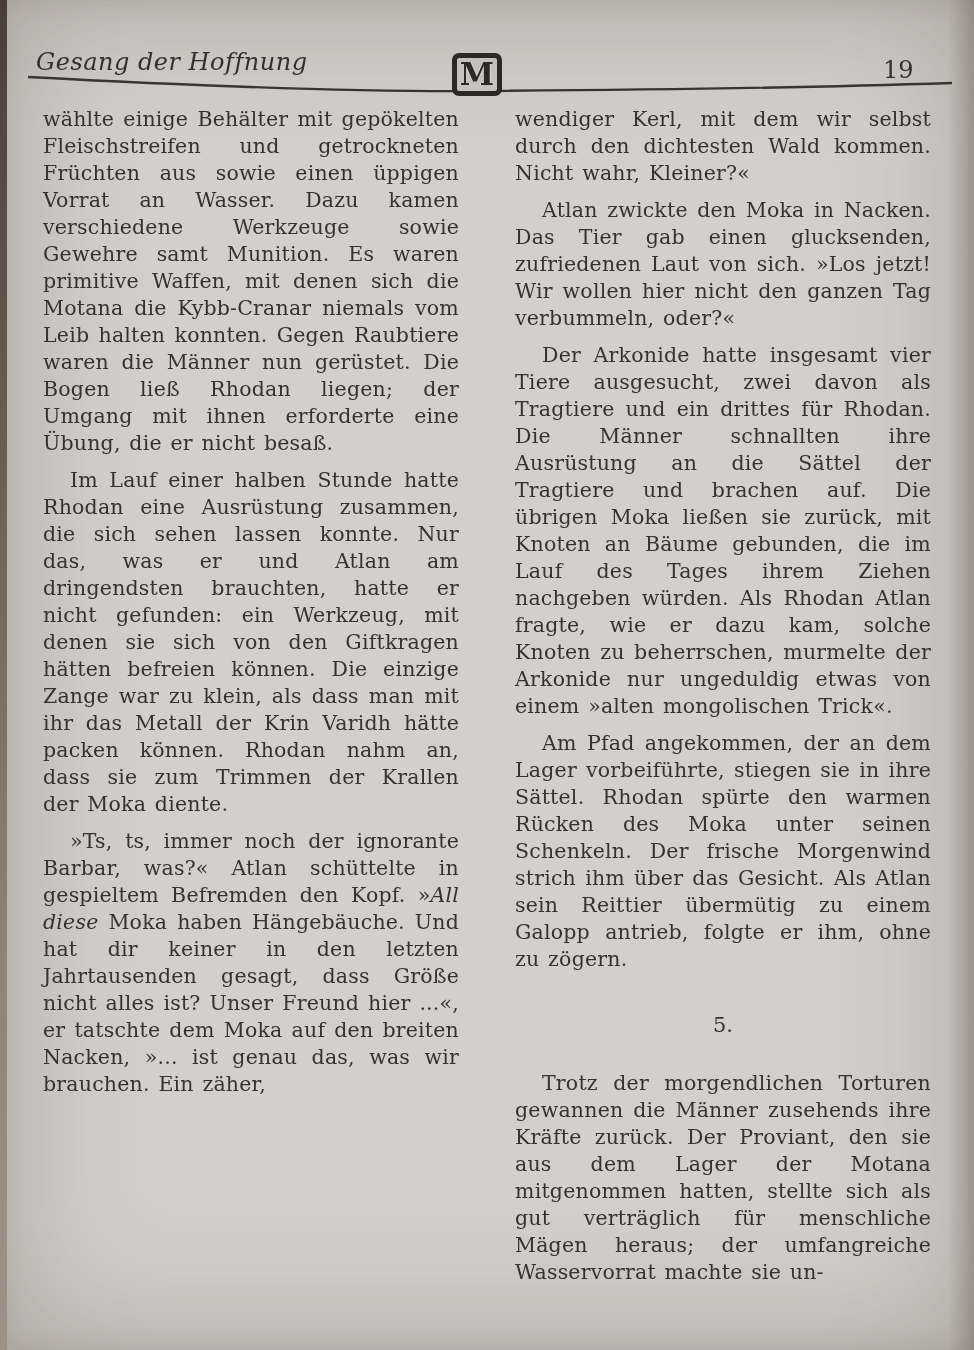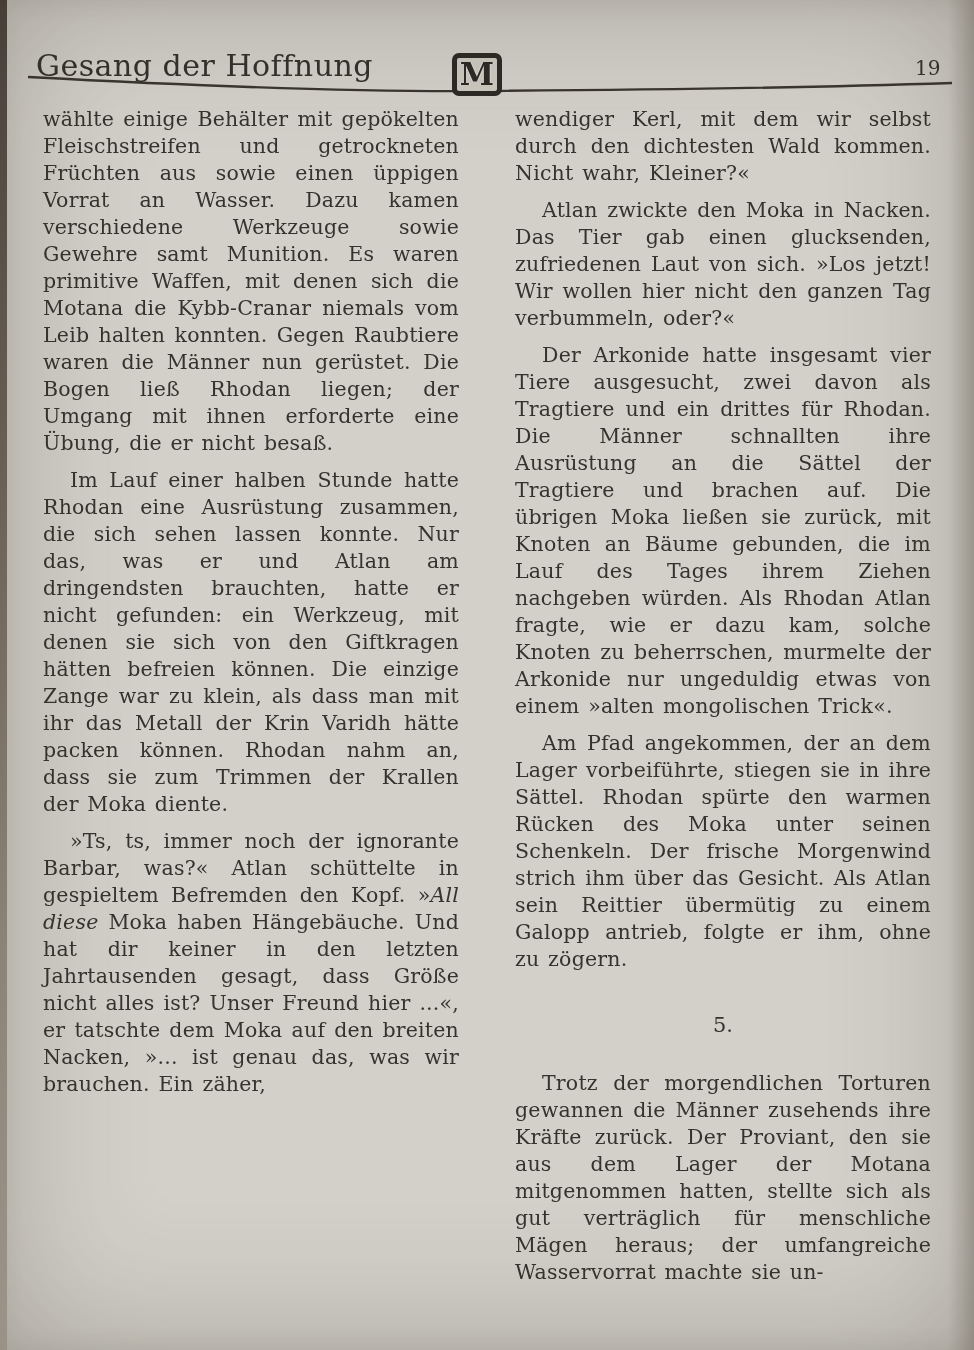--- a/index.html
+++ b/index.html
@@ -20,25 +20,25 @@
     opacity:.75;
   }
   .right-shade{
     position:absolute;right:0;top:0;width:26px;height:100%;z-index:4;
     background:linear-gradient(to left,rgba(58,50,40,.22),rgba(0,0,0,0));
   }
 
   
   .running-title{
     position:absolute;left:36px;top:48px;z-index:3;
-    font-size:30px;letter-spacing:.5px;color:#33312b;
+    font-style:italic;font-size:24px;letter-spacing:.5px;color:#33312b;
   }
   .page-number{
-    position:absolute;left:915px;top:56px;z-index:3;
-    font-size:20px;color:#33312b;
+    position:absolute;left:883px;top:56px;z-index:3;
+    font-size:24px;color:#33312b;
   }
   .header-rule{position:absolute;left:0;top:0;z-index:1;}
   .logo{
     position:absolute;left:452px;top:53px;width:40px;height:33px;z-index:2;
     border:5px solid #2c2a25;border-radius:7px;background:#ccc9c1;
     display:flex;align-items:center;justify-content:center;
   }
   .logo span{
     font-weight:bold;font-size:31px;line-height:1;color:#2c2a25;
     text-shadow:1px 0 0 #dcdad3,-1px 0 0 #dcdad3;

